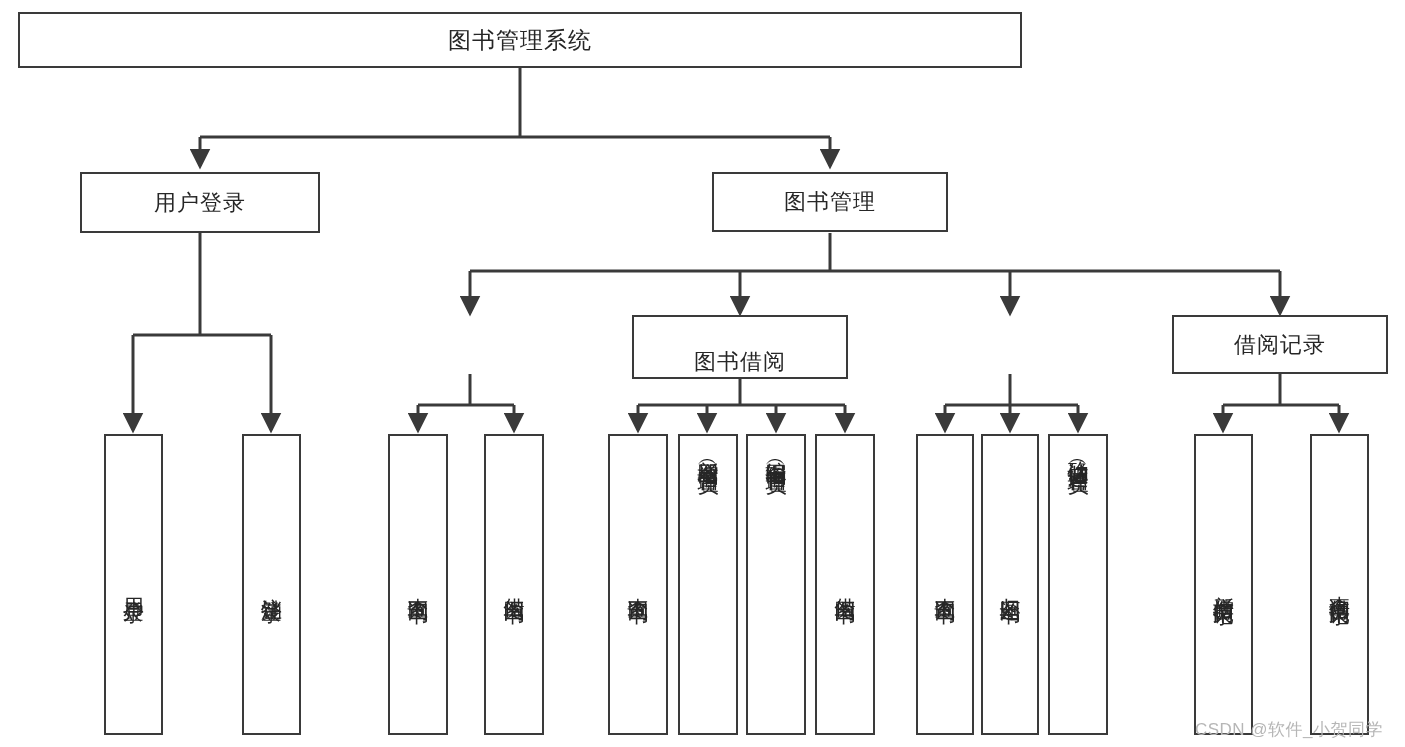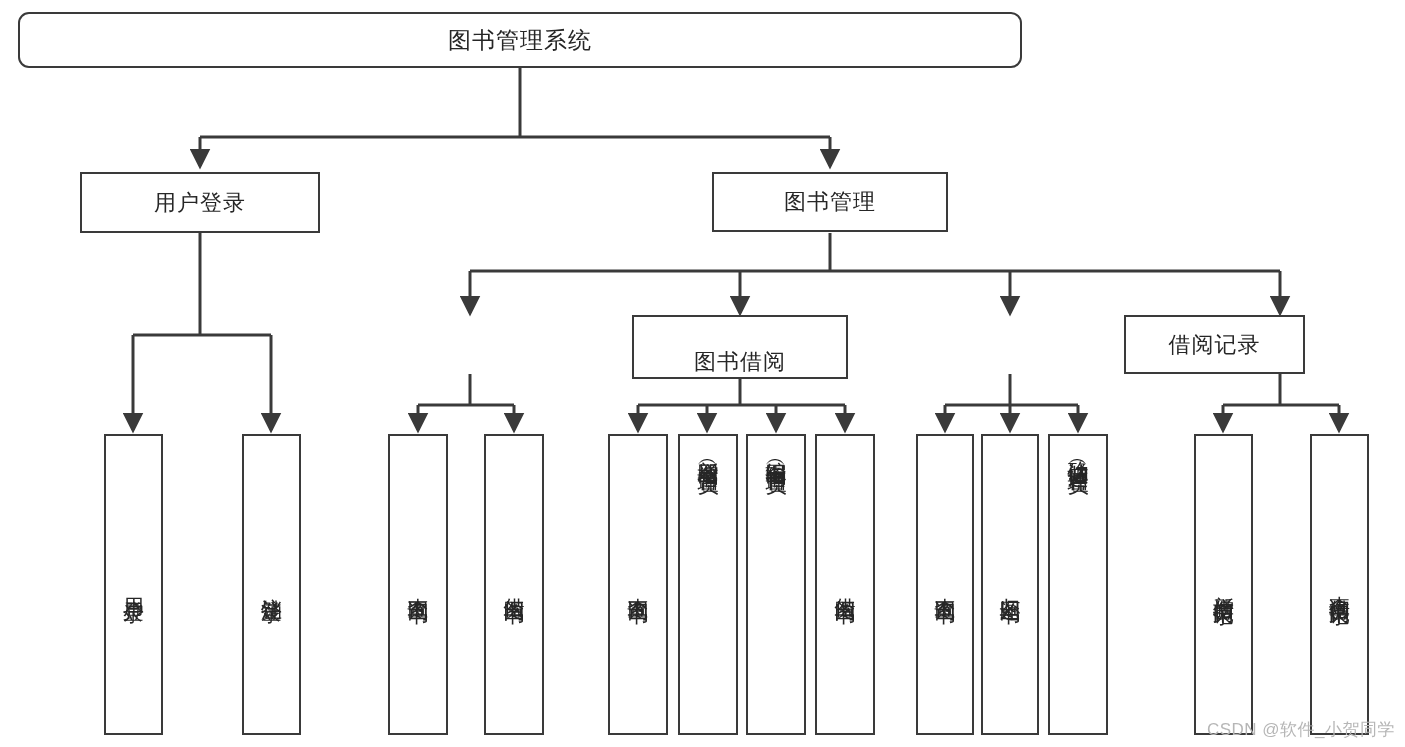--- a/index.html
+++ b/index.html
@@ -54,21 +54,21 @@
     line-height: 1.33;
     letter-spacing: 2px;
     white-space: nowrap;
   }
   .node.v.mid {
     align-items: center;
     padding-top: 0;
   }
   .watermark {
     position: absolute;
-    right: 10px;
+    right: 22px;
     bottom: 6px;
     font-size: 17px;
     color: #b6b6b6;
     white-space: nowrap;
     letter-spacing: 0.5px;
   }
 </style>
 </head>
 <body>
 
@@ -117,35 +117,35 @@
       <path d="M 1010 405 L 1010 430" marker-end="url(#arrow)"></path>
       <path d="M 1078 405 L 1078 430" marker-end="url(#arrow)"></path>
 
       <path d="M 1280 374 L 1280 405"></path>
       <path d="M 1223 405 L 1339 405"></path>
       <path d="M 1223 405 L 1223 430" marker-end="url(#arrow)"></path>
       <path d="M 1339 405 L 1339 430" marker-end="url(#arrow)"></path>
     </g>
   </svg>
 
-  <div class="node h root" style="left:18px; top:12px; width:1004px; height:56px;border-radius:11px;">
+  <div class="node h root" style="left:18px; top:12px; width:1004px; height:56px;">
     <span>图书管理系统</span>
   </div>
 
   <div class="node h" style="left:80px; top:172px; width:240px; height:61px;">
     <span>用户登录</span>
   </div>
   <div class="node h" style="left:712px; top:172px; width:236px; height:60px;">
     <span>图书管理</span>
   </div>
 
   <div class="node h" style="left:632px; top:315px; width:216px; height:64px;align-items:flex-end;">
     <span>图书借阅</span>
   </div>
-  <div class="node h" style="left:1124px; top:315px; width:181px; height:59px;">
+  <div class="node h" style="left:1172px; top:315px; width:216px; height:59px;">
     <span>借阅记录</span>
   </div>
 
   <div class="node v mid" style="left:104px; top:434px; width:59px; height:301px;">
     <span class="vlabel">用户登录</span>
   </div>
   <div class="node v mid" style="left:242px; top:434px; width:59px; height:301px;">
     <span class="vlabel">注销登录</span>
   </div>
 

